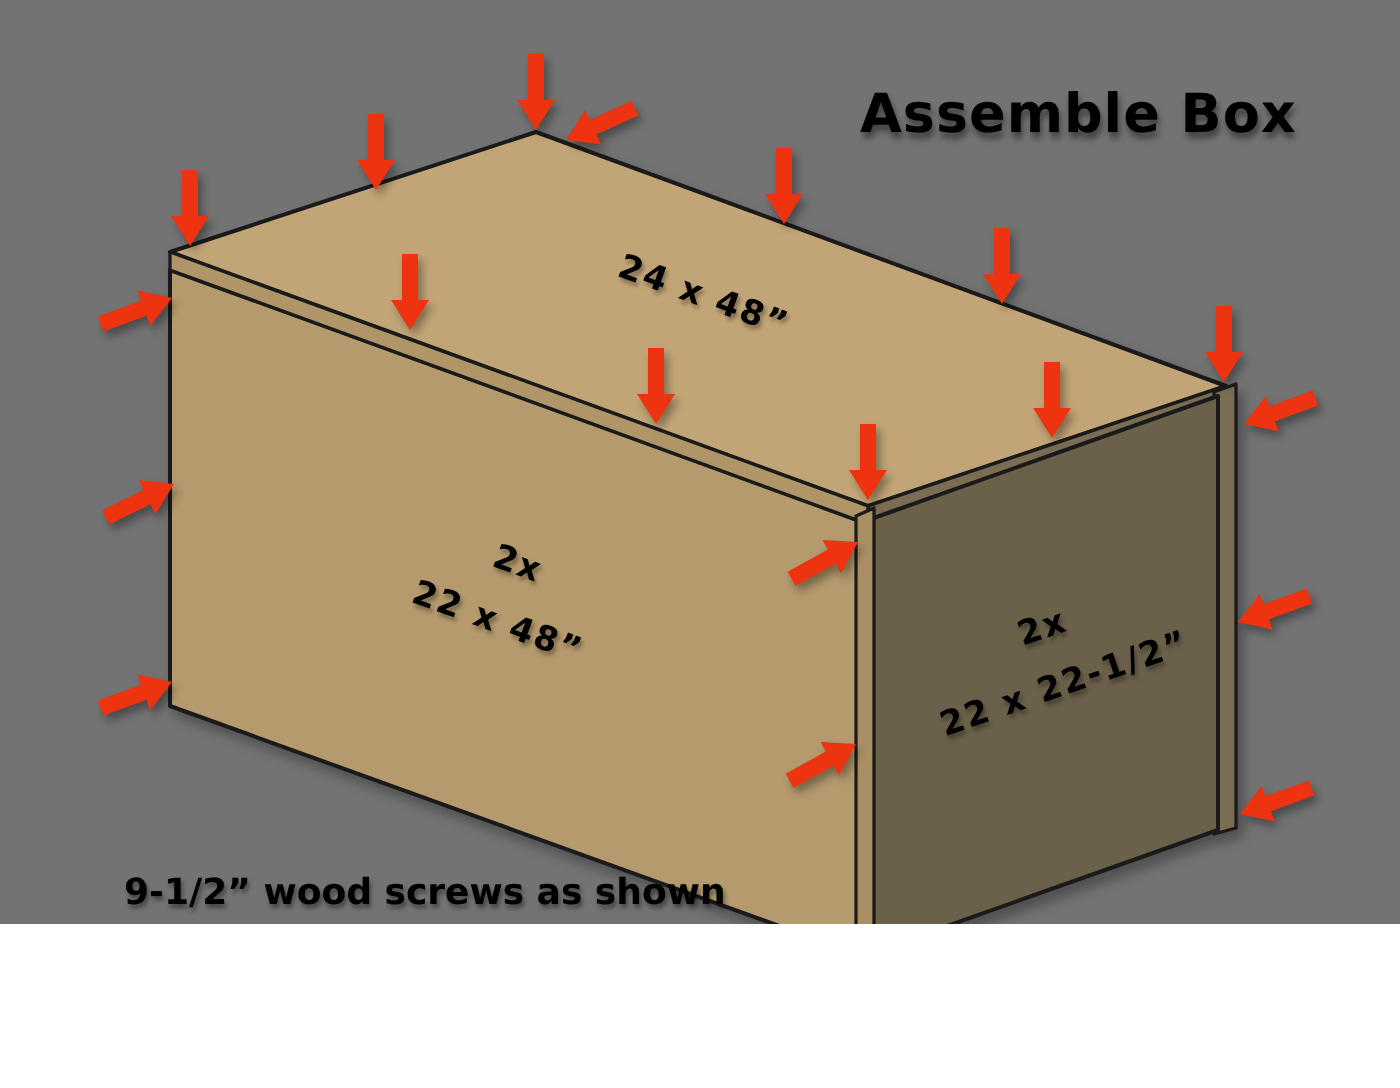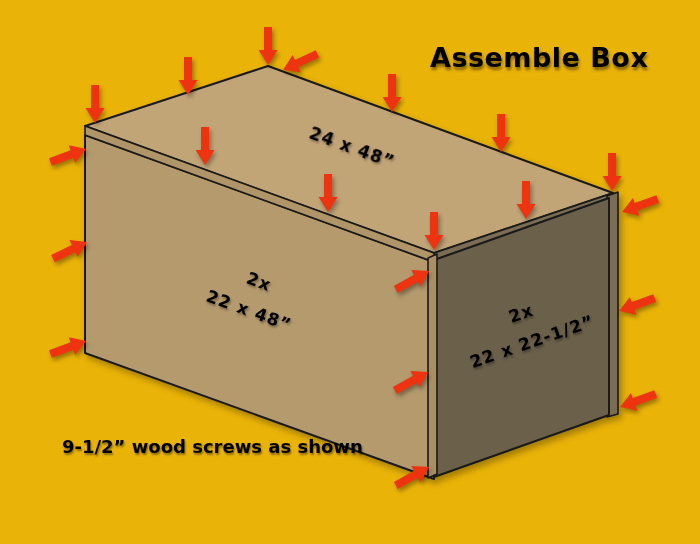--- a/index.html
+++ b/index.html
@@ -1,19 +1,19 @@
 <!DOCTYPE html>
 <html><head>
 <meta charset="utf-8">
 <style>
   html,body{margin:0;padding:0;background:#ffffff;}
   .stage{
     position:relative;
-    width:700px;height:544px;
-    background:#eab308;
+    width:700px;height:462px;
+    background:#737373;
     overflow:hidden;
     font-family:"DejaVu Sans", sans-serif;
   }
   .stage svg{position:absolute;left:0;top:0;}
   .title{
     position:absolute;
     left:430px;top:42px;
     font-size:27px;
     font-weight:700;
     color:#000;

